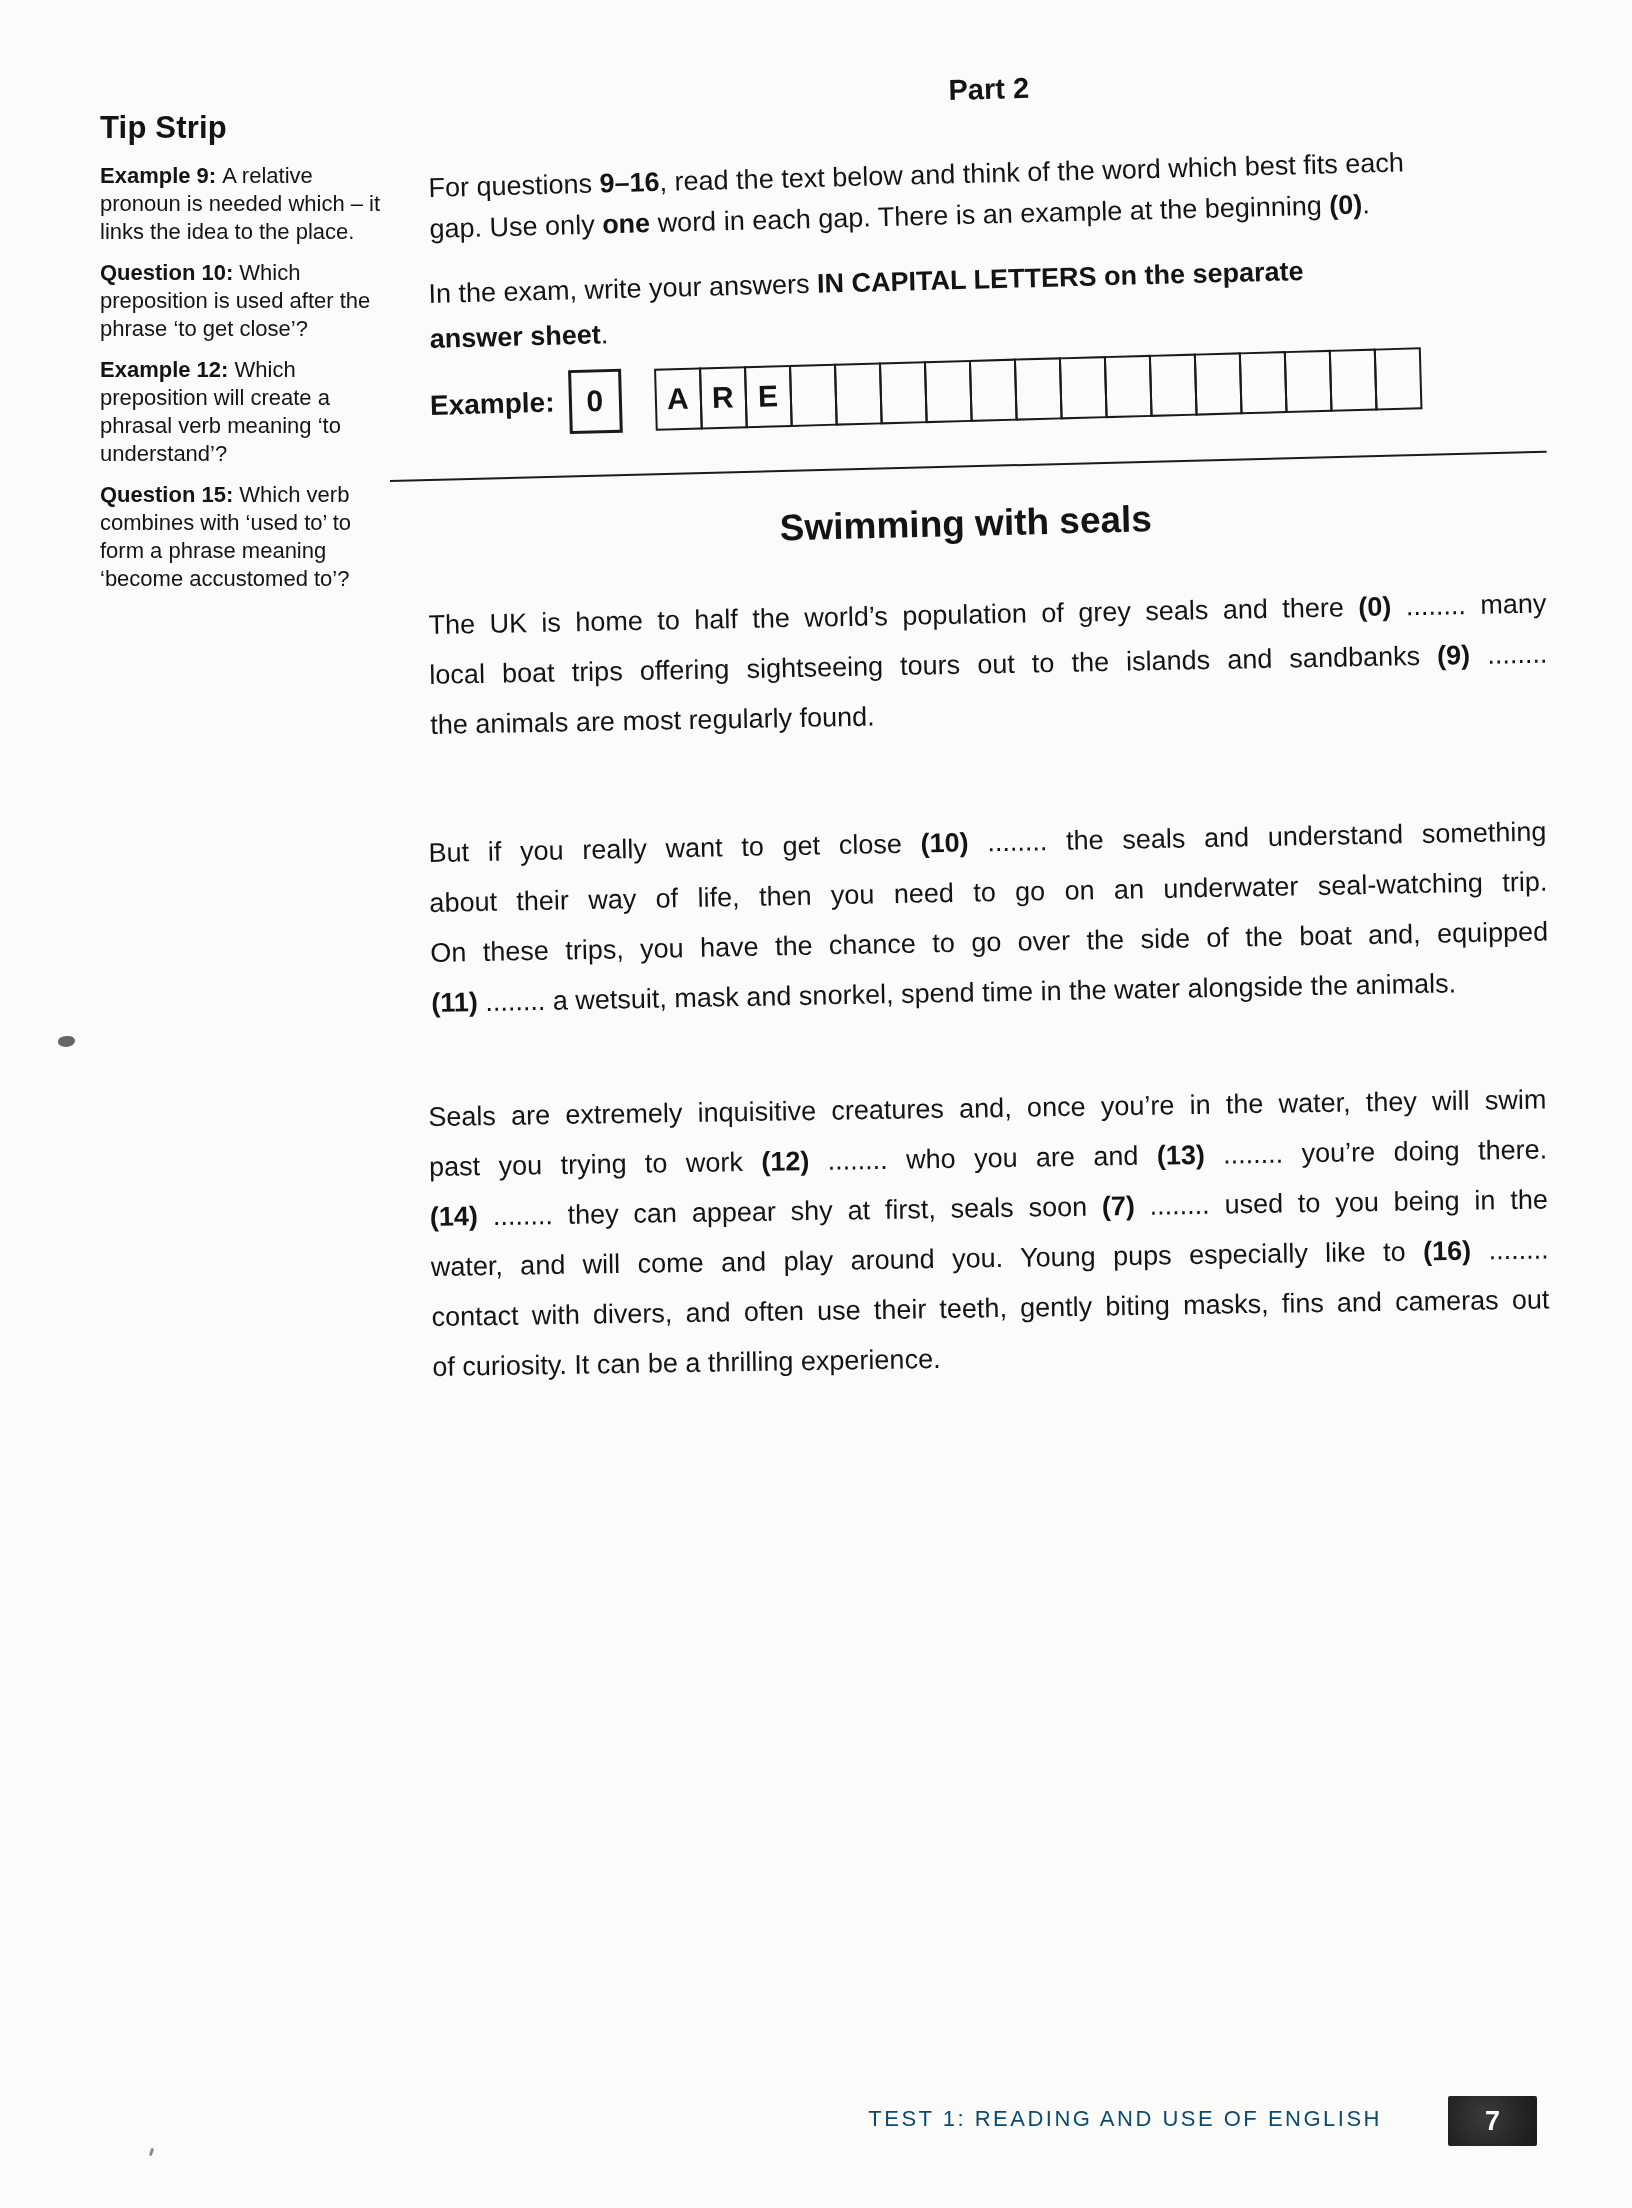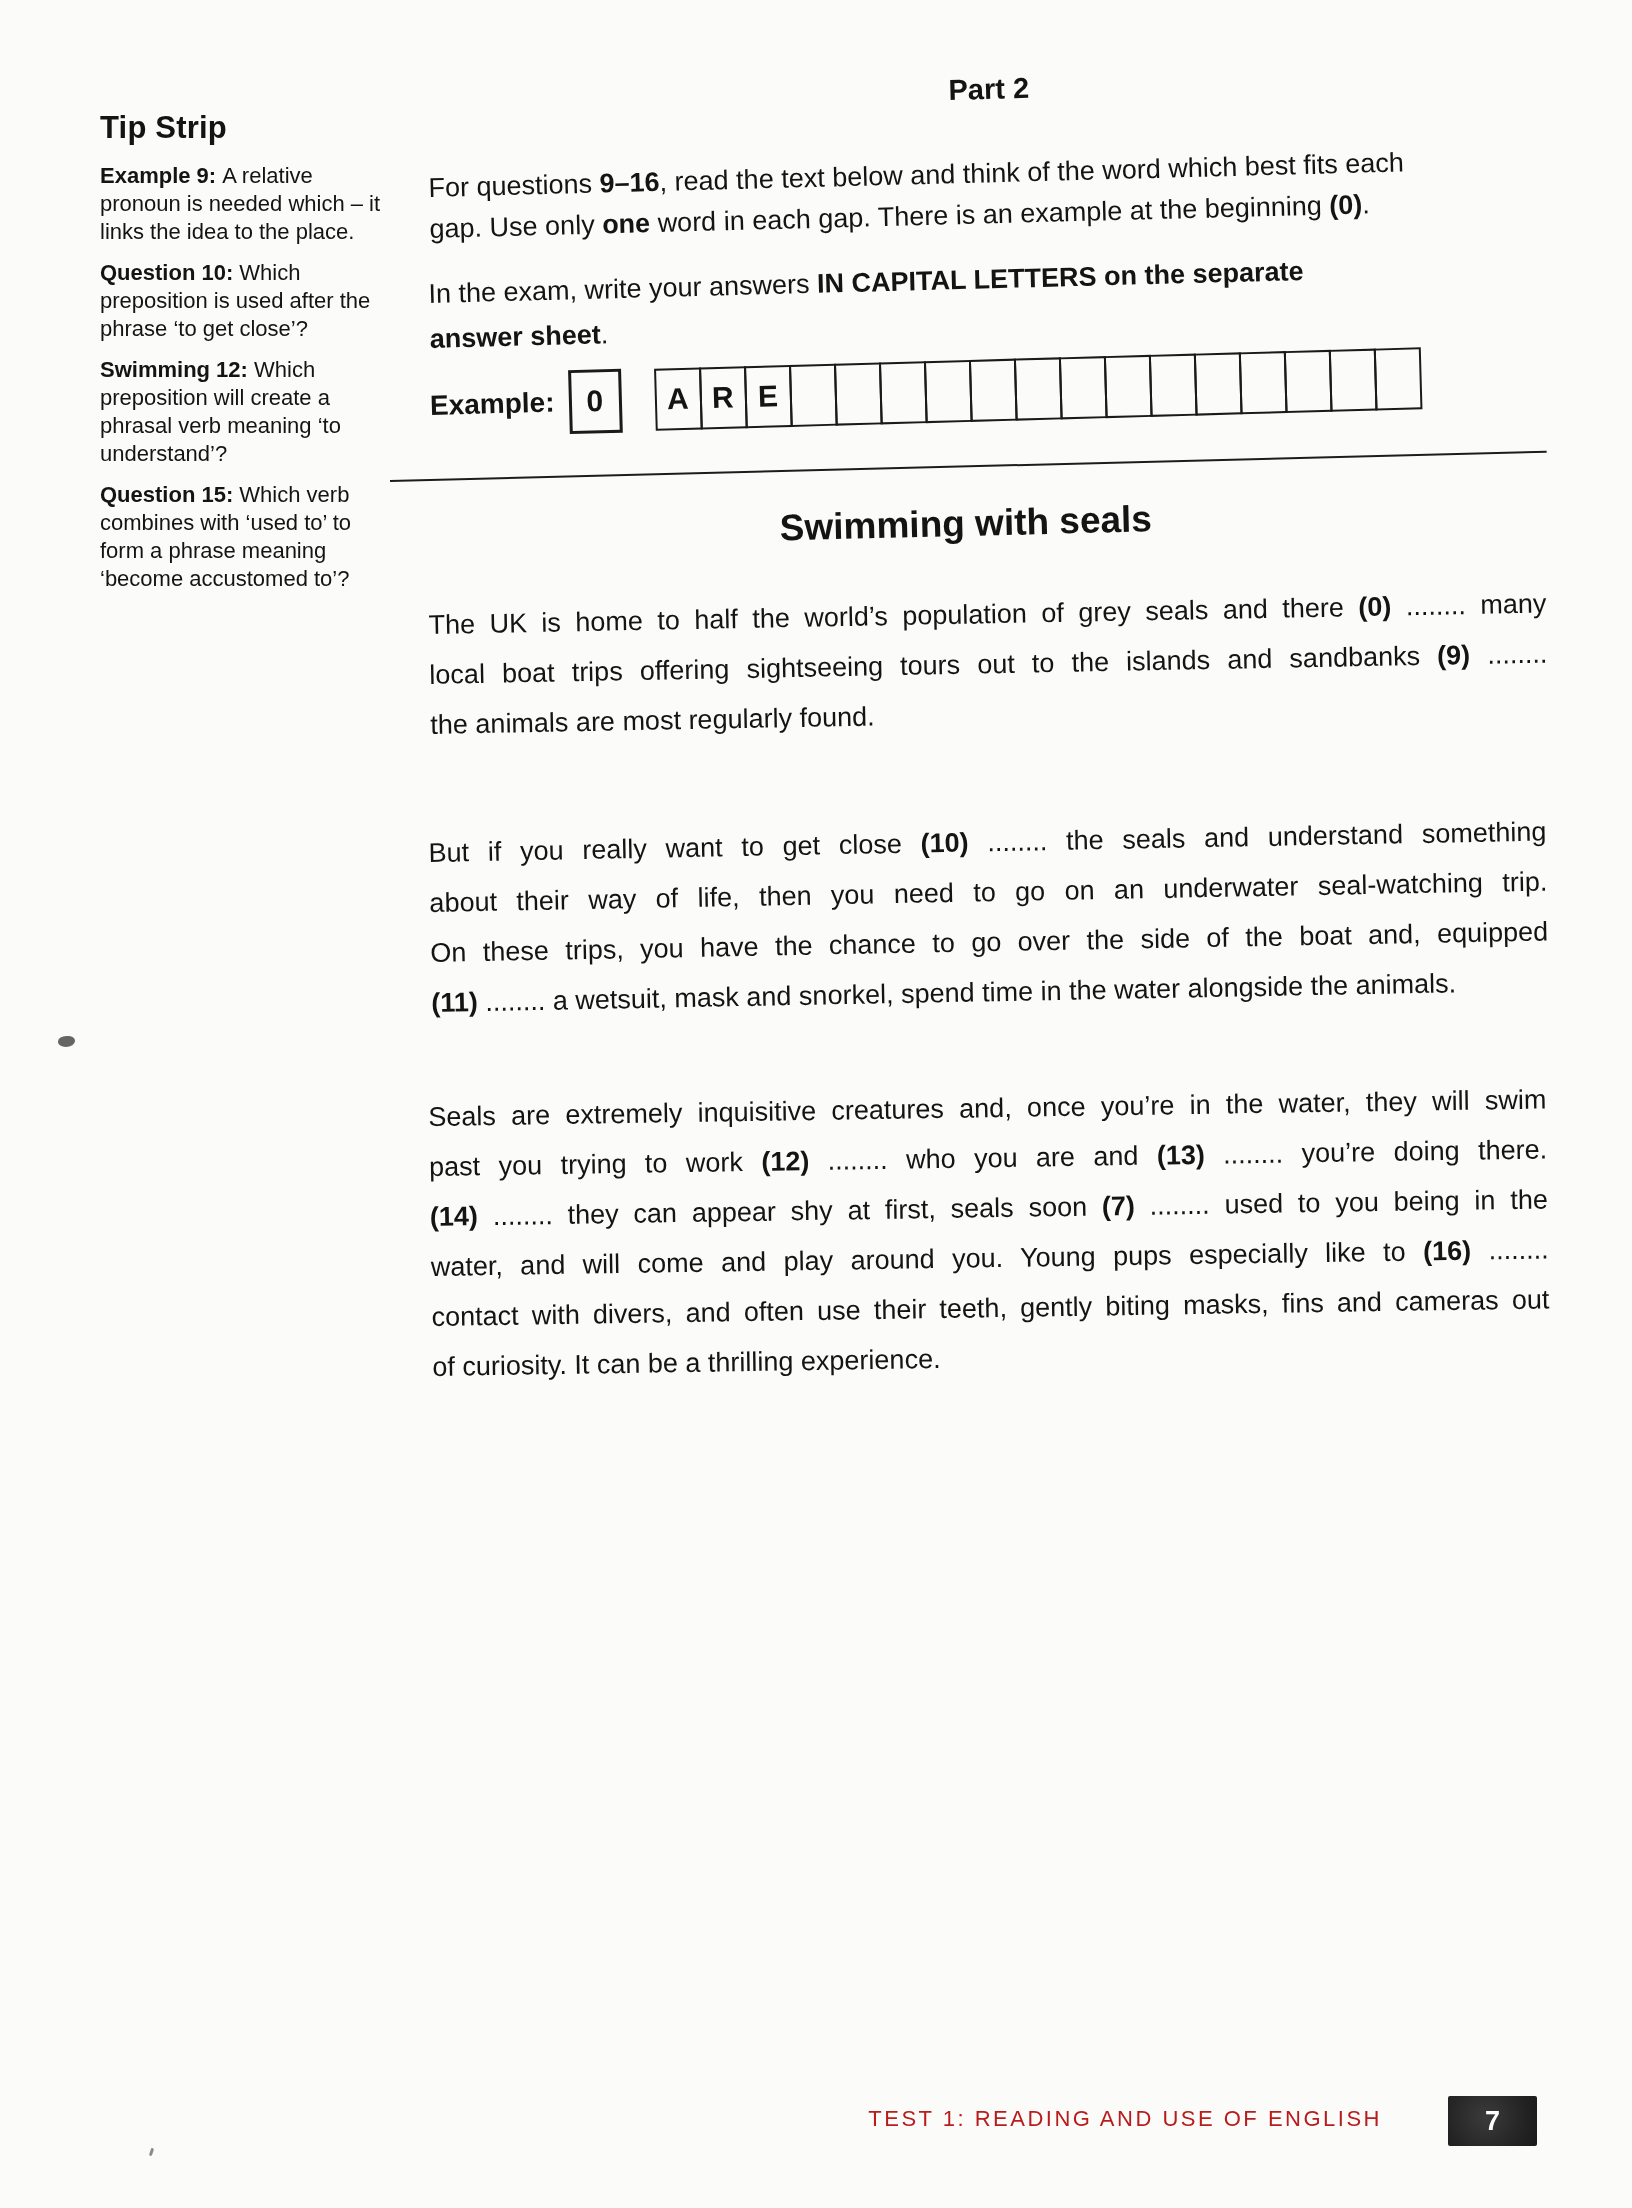--- a/index.html
+++ b/index.html
@@ -66,21 +66,21 @@
   }
 
   .body-para .tline { line-height:50px; }
   .p1 { top:600px;  transform:rotate(-1.1deg); transform-origin:left top; }
   .p2 { top:828px;  transform:rotate(-1.1deg); transform-origin:left top; }
   .p3 { top:1092px; transform:rotate(-0.9deg); transform-origin:left top; }
 
   
   .footer-text {
     position:absolute; left:430px; top:2106px; width:952px;
-    text-align:right; font-size:22px; letter-spacing:2.5px; color:#b91c1c;
+    text-align:right; font-size:22px; letter-spacing:2.5px; color:#0c4a6e;
     white-space:nowrap;
   }
   .page-num-box {
     position:absolute; left:1448px; top:2096px; width:89px; height:50px;
     background:radial-gradient(circle at 42% 42%, #3b3b3b 0%, #222222 70%, #1a1a1a 100%);
     color:#ffffff; display:flex; align-items:center; justify-content:center;
     font-size:27px; font-weight:bold; border-radius:2px;
   }
 
   
@@ -96,21 +96,21 @@
 </head>
 <body>
 
 <div class="page">
 
   <aside class="tip-strip">
     <h2 class="tip-title">Tip Strip</h2>
     <div>
         <div class="tip-item"><b>Example 9: </b><span>A relative pronoun is needed which – it links the idea to the place.</span></div>
         <div class="tip-item"><b>Question 10: </b><span>Which preposition is used after the phrase ‘to get close’?</span></div>
-        <div class="tip-item"><b>Swimming 12: </b><span>Which preposition will create a phrasal verb meaning ‘to understand’?</span></div>
+        <div class="tip-item"><b>Example 12: </b><span>Which preposition will create a phrasal verb meaning ‘to understand’?</span></div>
         <div class="tip-item"><b>Question 15: </b><span>Which verb combines with ‘used to’ to form a phrase meaning ‘become accustomed to’?</span></div>
       </div>
   </aside>
 
   <h1 class="part-title">Part 2</h1>
 
   <div class="para intro">
       <div class="tline nw"><span>For questions </span><b>9–16</b><span>, read the text below and think of the word which best fits each</span></div>
       <div class="tline nw"><span>gap. Use only </span><b>one</b><span> word in each gap. There is an example at the beginning </span><b>(0)</b><span>.</span></div>
     </div>

